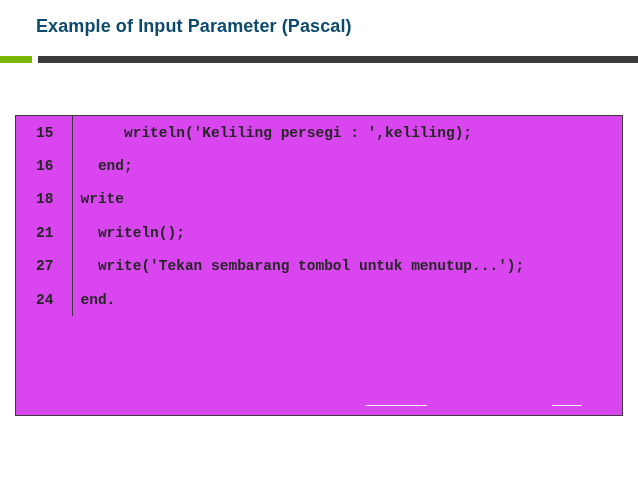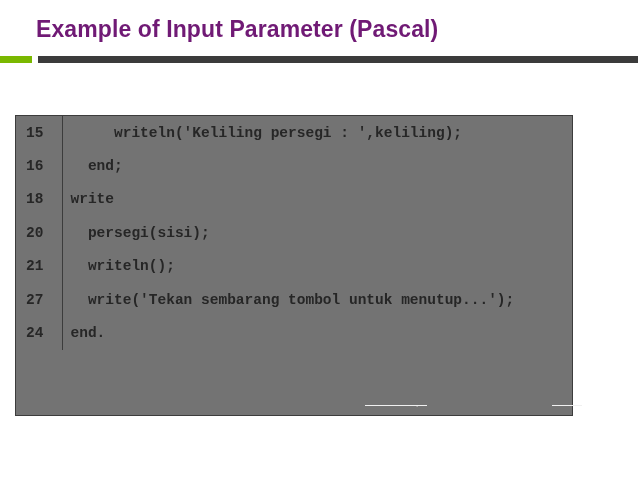--- a/index.html
+++ b/index.html
@@ -13,23 +13,23 @@
     font-family: "Liberation Sans", sans-serif;
     overflow: hidden;
     position: relative;
   }
 
   
   .slide-title {
     position: absolute;
     left: 36px;
     top: 16px;
-    font-size: 23px;
+    font-size: 18px;
     font-weight: bold;
-    color: #701a75;
+    color: #0c4a6e;
     letter-spacing: 0.1px;
     white-space: nowrap;
     text-align: right;
   }
 
   
   .divider {
     position: absolute;
     left: 0;
     top: 56px;
@@ -59,25 +59,26 @@
     width: 6px;
     height: 7px;
     background: #ffffff;
   }
 
   
   .code-box {
     position: absolute;
     left: 15px;
     top: 115px;
-    width: 558px;
+    width: 608px;
     height: 301px;
     border: 1px solid #3c3c3c;
     box-sizing: border-box;
-    background: #737373;
+    background: #d946ef;
+    padding-left: 10px;
   }
   .code-table {
     width: 100%;
     border-collapse: collapse;
     table-layout: fixed;
   }
   .code-table tr {
     height: 33.4px;
   }
   .code-table td {
@@ -137,24 +138,20 @@
       </tr>
       <tr>
         <td class="ln">16</td>
         <td class="code">  end;</td>
       </tr>
       <tr>
         <td class="ln">18</td>
         <td class="code">write</td>
       </tr>
       <tr>
-        <td class="ln">20</td>
-        <td class="code">  persegi(sisi);</td>
-      </tr>
-      <tr>
         <td class="ln">21</td>
         <td class="code">  writeln();</td>
       </tr>
       <tr>
         <td class="ln">27</td>
         <td class="code">  write('Tekan sembarang tombol untuk menutup...');</td>
       </tr>
       <tr>
         <td class="ln">24</td>
         <td class="code">end.</td>

